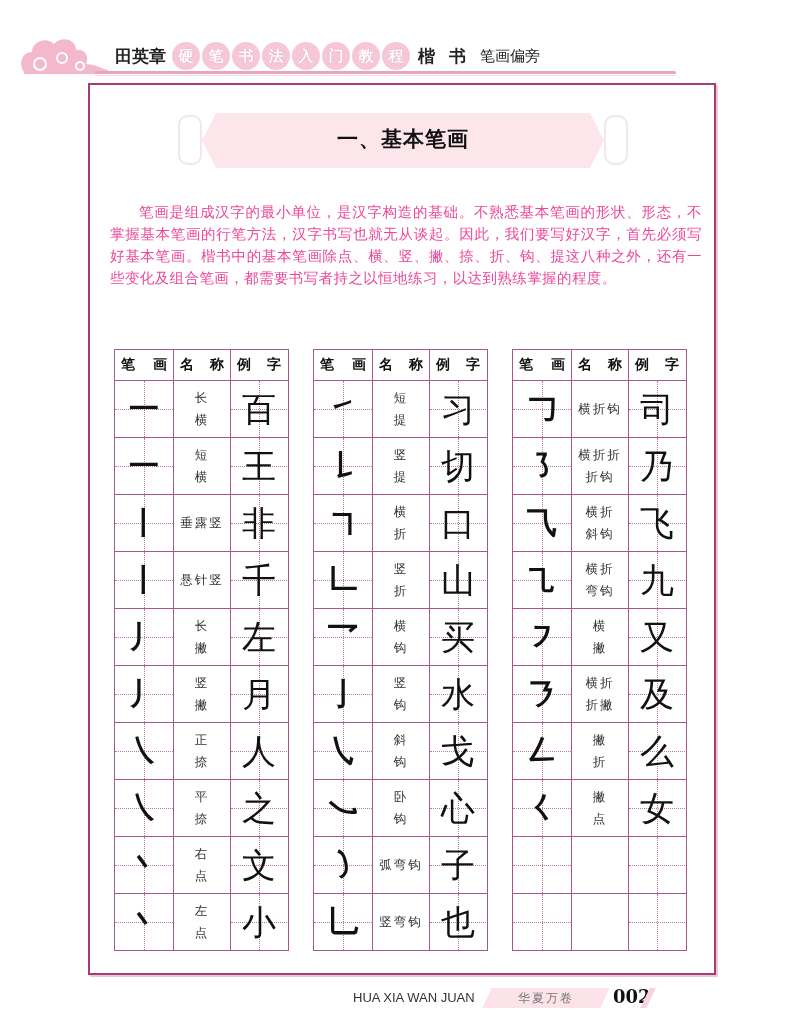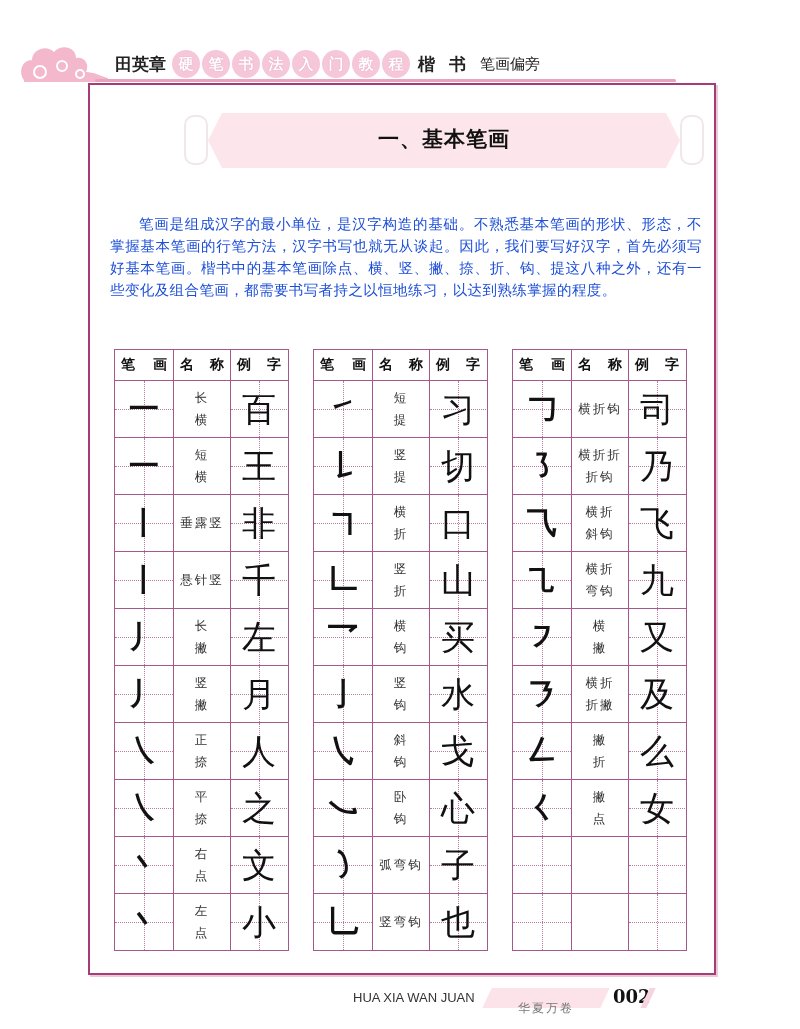--- a/index.html
+++ b/index.html
@@ -1,45 +1,45 @@
 <!DOCTYPE html>
 <html><head>
 <meta charset="utf-8">
 <style>
   * { box-sizing: border-box; margin: 0; padding: 0; }
   html, body { width: 800px; height: 1029px; background: #ffffff; overflow: hidden; }
   body { position: relative; font-family: "DejaVu Serif", "Liberation Serif", serif; color: #1a1a1a; }
 
   
-  .header { position: absolute; left: 0; top: 16px; width: 684px; height: 80px; }
+  .header { position: absolute; left: 0; top: 8px; width: 684px; height: 80px; }
   .cloud { position: absolute; left: 18px; top: 26px; width: 92px; height: 44px; }
   .header-line { position: absolute; left: 95px; right: 8px; top: 63px; height: 3px; background: #e7a5bd; border-radius: 2px; }
   .header-line-thin { position: absolute; left: 95px; right: 8px; top: 67px; height: 1px; background: #f3d3df; }
   .header-title { position: absolute; left: 115px; top: 33px; display: flex; align-items: center; height: 30px; }
   .author { font-family: "DejaVu Serif", serif; font-weight: bold; font-size: 17px; letter-spacing: 0; margin-right: 6px; color: #222; }
   .series { display: flex; gap: 2px; margin-right: 8px; }
   .series .bead { width: 28px; height: 28px; border-radius: 50%; background: #f6c7d8; color: #ffffff; display: flex; align-items: center; justify-content: center; font-size: 15px; font-weight: bold; text-shadow: 0 0 1px #d78aa8; }
   .cat { font-weight: bold; font-size: 17px; color: #222; margin-right: 14px; }
   .cat2 { font-weight: bold; font-size: 17px; color: #222; margin-right: 14px; }
   .subtitle { font-weight: normal; font-size: 15px; color: #222; }
 
   
   .frame { position: absolute; left: 88px; top: 83px; width: 628px; height: 892px; border: 2px solid #a63b78; box-shadow: 2px 2px 0 #e8c9d8; }
 
   
-  .banner { position: absolute; left: 184px; top: 113px; width: 520px; height: 55px; border-radius: 26px; }
+  .banner { position: absolute; left: 178px; top: 113px; width: 450px; height: 55px; border-radius: 26px; }
   .banner-body { position: absolute; left: 24px; right: 24px; top: 0; bottom: 0; background: #fce6ec;
                  clip-path: polygon(14px 0, calc(100% - 14px) 0, 100% 50%, calc(100% - 14px) 100%, 14px 100%, 0 50%); }
   .banner-knot { position: absolute; top: 2px; width: 24px; height: 50px; border: 2px solid #f1e6ea; border-radius: 10px; }
   .banner-knot.l { left: 0; }
   .banner-knot.r { right: 0; }
   .banner-title { position: absolute; left: 0; right: 0; top: 12px; text-align: center; font-family: "DejaVu Sans", sans-serif; font-weight: bold; font-size: 21px; color: #111; letter-spacing: 1px; }
 
   
-  .intro { position: absolute; left: 110px; top: 213px; width: 592px; font-family: Liberation Serif, serif; font-size: 14.5px; line-height: 22px; color: #1d4ed8; text-indent: 2em; text-align: justify; letter-spacing: 0.4px; }
+  .intro { position: absolute; left: 110px; top: 202px; width: 592px; font-family: Liberation Mono, monospace; font-size: 14.5px; line-height: 22px; color: #ec4899; text-indent: 2em; text-align: justify; letter-spacing: 0.4px; }
 
   
   .tables { position: absolute; left: 114px; top: 349px; }
   .tbl { position: absolute; top: 0; width: 175px; border: 1.5px solid #a5588a; }
   .tbl.t0 { left: 0; }
   .tbl.t1 { left: 199px; }
   .tbl.t2 { left: 398px; }
   .tbl .row { display: flex; border-top: 1.5px solid #a5588a; height: 57px; }
   .tbl .row.head { border-top: none; height: 30px; }
   .tbl .cell { position: relative; border-left: 1.5px solid #a5588a; display: flex; align-items: center; justify-content: center; }
@@ -52,21 +52,21 @@
   .guide-v { position: absolute; top: 0; bottom: 0; left: 50%; border-left: 1px dotted #b77aa0; }
   .glyph { position: relative; z-index: 1; font-family: "DejaVu Serif", serif; font-size: 34px; line-height: 1; color: #111; }
   .stroke-glyph { position: relative; z-index: 1; font-family: "DejaVu Serif", serif; font-size: 30px; line-height: 1; color: #111; font-weight: bold; }
   .name { position: relative; z-index: 1; font-family: "DejaVu Serif", serif; font-size: 12.5px; color: #333; text-align: center; line-height: 22px; background: #fff; padding: 0 2px; letter-spacing: 2px; white-space: pre-line; }
   .name.spread { letter-spacing: 14px; padding-left: 14px; }
 
   
   .footer { position: absolute; left: 0; top: 985px; width: 800px; height: 30px; padding-left: 11px; }
   .f-en { position: absolute; left: 353px; top: 5px; font-family: "Liberation Sans", sans-serif; font-size: 13px; color: #333; letter-spacing: 0; }
   .f-band { position: absolute; left: 487px; top: 3px; width: 118px; height: 20px; background: #fce3ea; transform: skewX(-25deg); }
-  .f-cn { position: absolute; left: 518px; top: 15px; font-family: "DejaVu Serif", serif; font-size: 12px; color: #777; letter-spacing: 2px; }
+  .f-cn { position: absolute; left: 518px; top: 5px; font-family: "DejaVu Serif", serif; font-size: 12px; color: #777; letter-spacing: 2px; }
   .f-num { position: absolute; left: 613px; top: 1px; font-family: "DejaVu Serif", serif; font-weight: bold; font-size: 18px; color: #111; }
   .f-slash { position: absolute; left: 645px; top: 3px; width: 6px; height: 20px; background: #f6d3de; transform: skewX(-25deg); }
 </style>
 </head>
 <body>
 
 <div class="header">
   <svg class="cloud" viewBox="0 0 92 44">
     <path d="M6 38 C0 30 4 18 14 18 C14 8 28 2 36 10 C42 2 58 4 58 16 C66 14 72 22 68 30 C76 30 82 34 90 36 L90 40 L6 40 Z" fill="#f3b8cc"></path>
     <circle cx="22" cy="30" r="6" fill="none" stroke="#fff" stroke-width="2"></circle>

